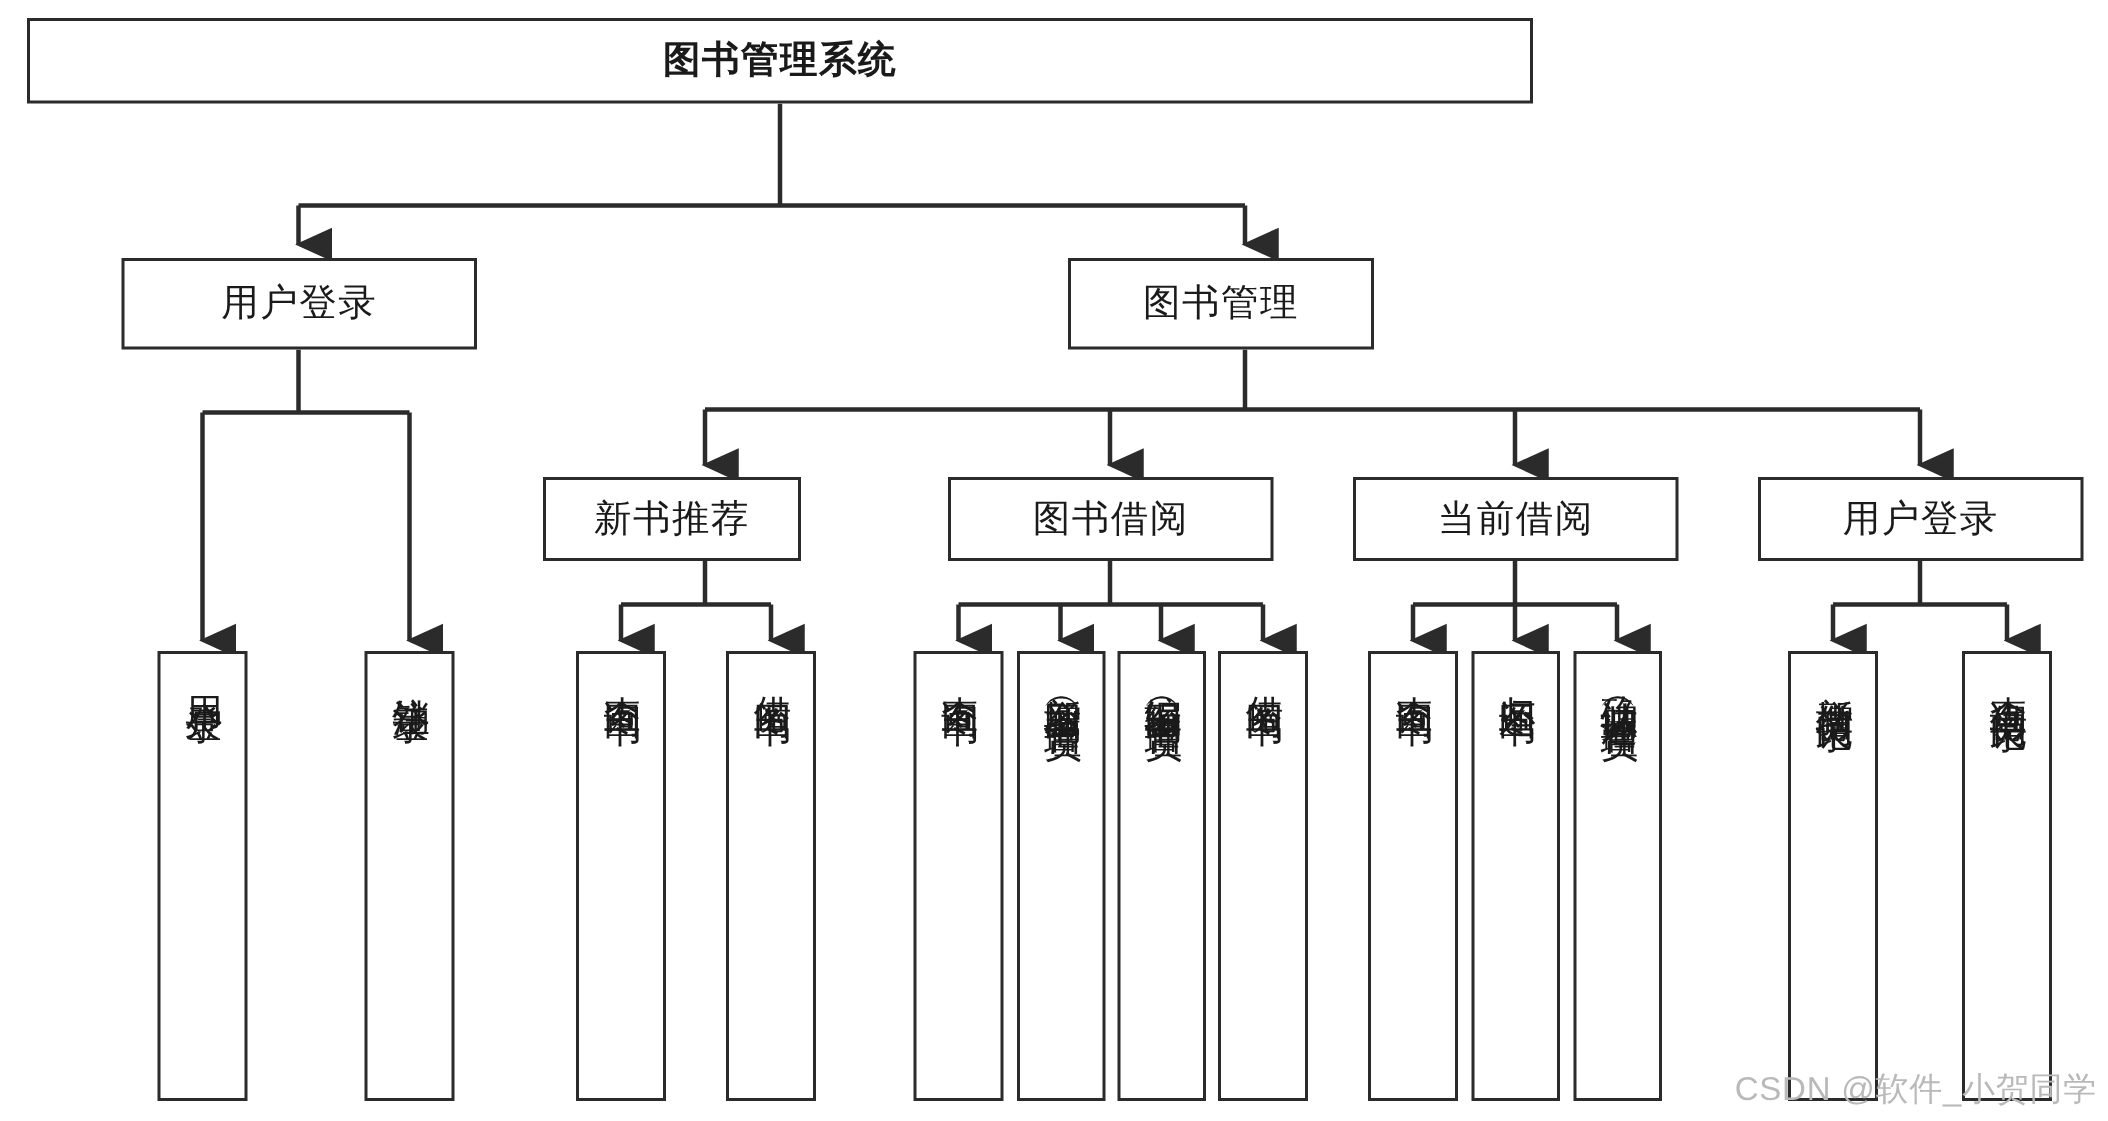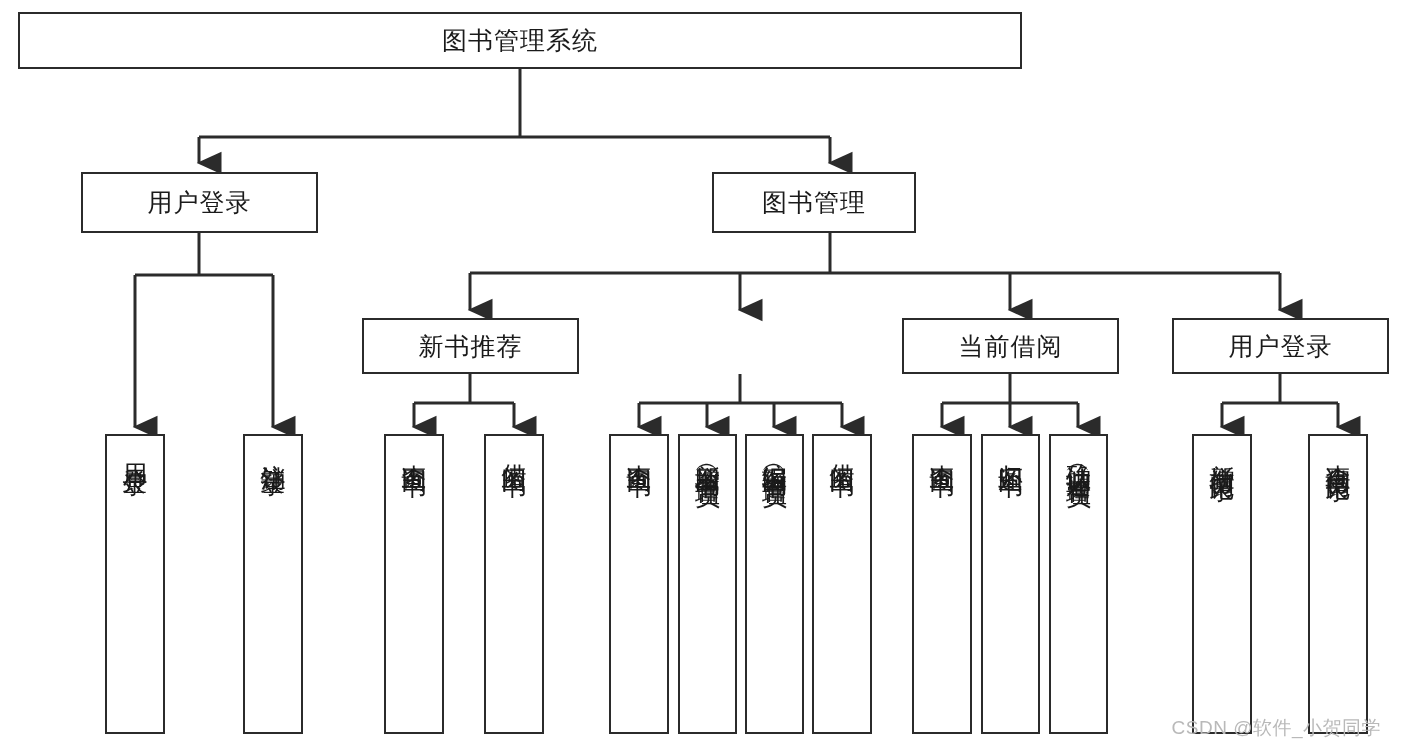--- a/index.html
+++ b/index.html
@@ -48,26 +48,27 @@
   .node.vertical .vtext {
     writing-mode: vertical-rl;
     text-orientation: upright;
     font-size: 25px;
     line-height: 1.08;
     letter-spacing: 3px;
     white-space: nowrap;
   }
   .node-root {
     border-width: 2px;
+    font-weight: bold;
   }
   .watermark {
     position: absolute;
-    right: 24px;
+    right: 7px;
     bottom: 6px;
-    font-size: 19px;
+    font-size: 22px;
     color: #b9b9b9;
     letter-spacing: 0.5px;
     white-space: nowrap;
   }
 </style>
 </head>
 <body>
 
 <div id="canvas">
 
@@ -126,24 +127,27 @@
   </div>
 
   <div class="node horizontal" style="left:81px; top:172px; width:237px; height:61px;">
     <span>用户登录</span>
   </div>
 
   <div class="node horizontal" style="left:712px; top:172px; width:204px; height:61px;">
     <span>图书管理</span>
   </div>
 
-  <div class="node horizontal" style="left:362px; top:318px; width:217px; height:56px;">
+  <div class="node horizontal" style="left:362px; top:318px; width:172px; height:56px;">
     <span>新书推荐</span>
   </div>
 
+  <div class="node horizontal" style="left:632px; top:318px; width:217px; height:56px;">
+    <span>图书借阅</span>
+  </div>
 
   <div class="node horizontal" style="left:902px; top:318px; width:217px; height:56px;">
     <span>当前借阅</span>
   </div>
 
   <div class="node horizontal" style="left:1172px; top:318px; width:217px; height:56px;">
     <span>用户登录</span>
   </div>
 
   <div class="node vertical" style="left:105px; top:434px; width:60px; height:300px;">

